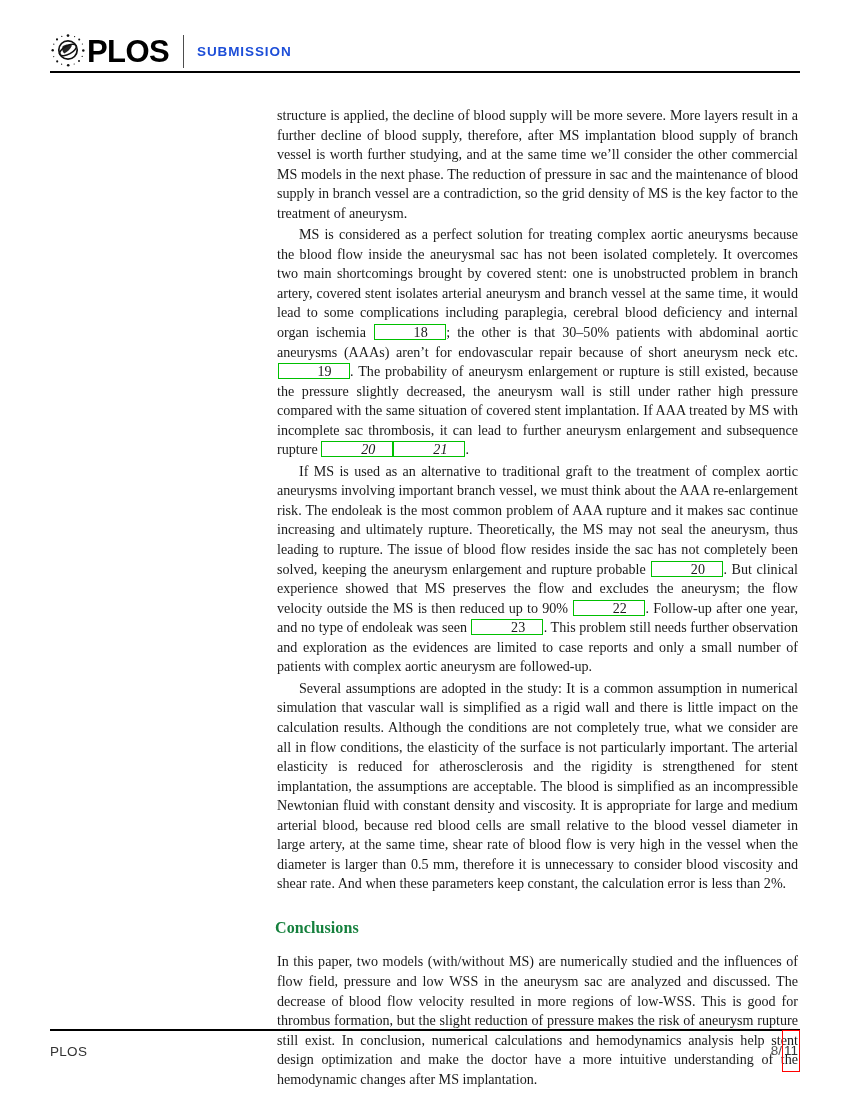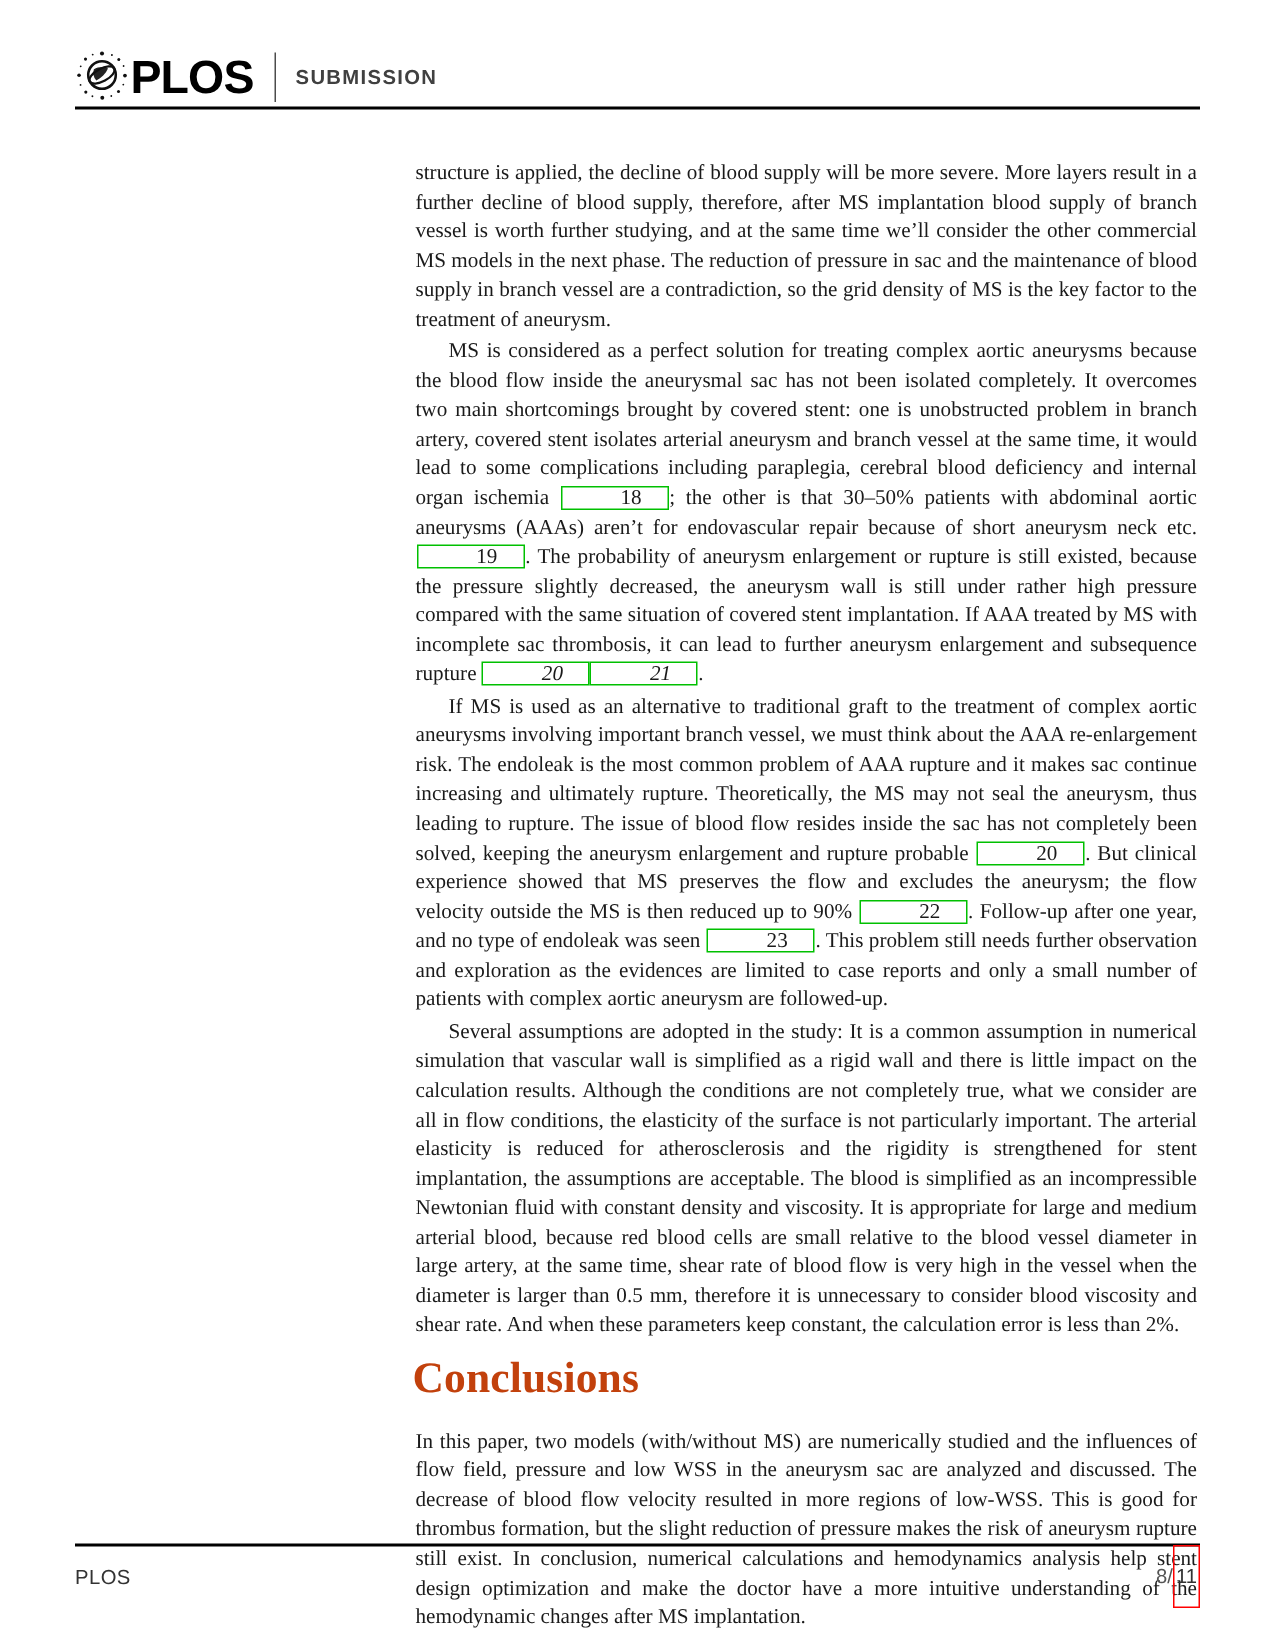--- a/index.html
+++ b/index.html
@@ -51,21 +51,21 @@
     height: 33px;
     background: #4d4d4d;
     margin: 0 13px 0 14px;
     flex: none;
   }
   .submission-label {
     font-family: "Liberation Sans", sans-serif;
     font-weight: bold;
     font-size: 13.5px;
     letter-spacing: 0.9px;
-    color: #404040;
+    color: #1d4ed8;
   }
   .header-rule {
     position: absolute;
     left: 50px;
     top: 71px;
     width: 750px;
     height: 1.6px;
     background: #000000;
   }
 
@@ -106,24 +106,24 @@
     font-size: 14.1px;
     vertical-align: baseline;
   }
   .cite-pair { white-space: nowrap; font-style: italic; }
   .cite-pair .cite { margin: 0; }
 
   
   h2.section-heading {
     font-family: "Liberation Serif", serif;
     font-weight: bold;
-    font-size: 29px;
+    font-size: 16px;
     line-height: 1.1;
-    margin: 10px 0 16px 0;
-    color: #c2410c;
+    margin: 25px 0 16px 0;
+    color: #15803d;
     letter-spacing: 0.1px;
   }
 
   
   .footer-rule {
     position: absolute;
     left: 50px;
     top: 1029px;
     width: 750px;
     height: 1.6px;

